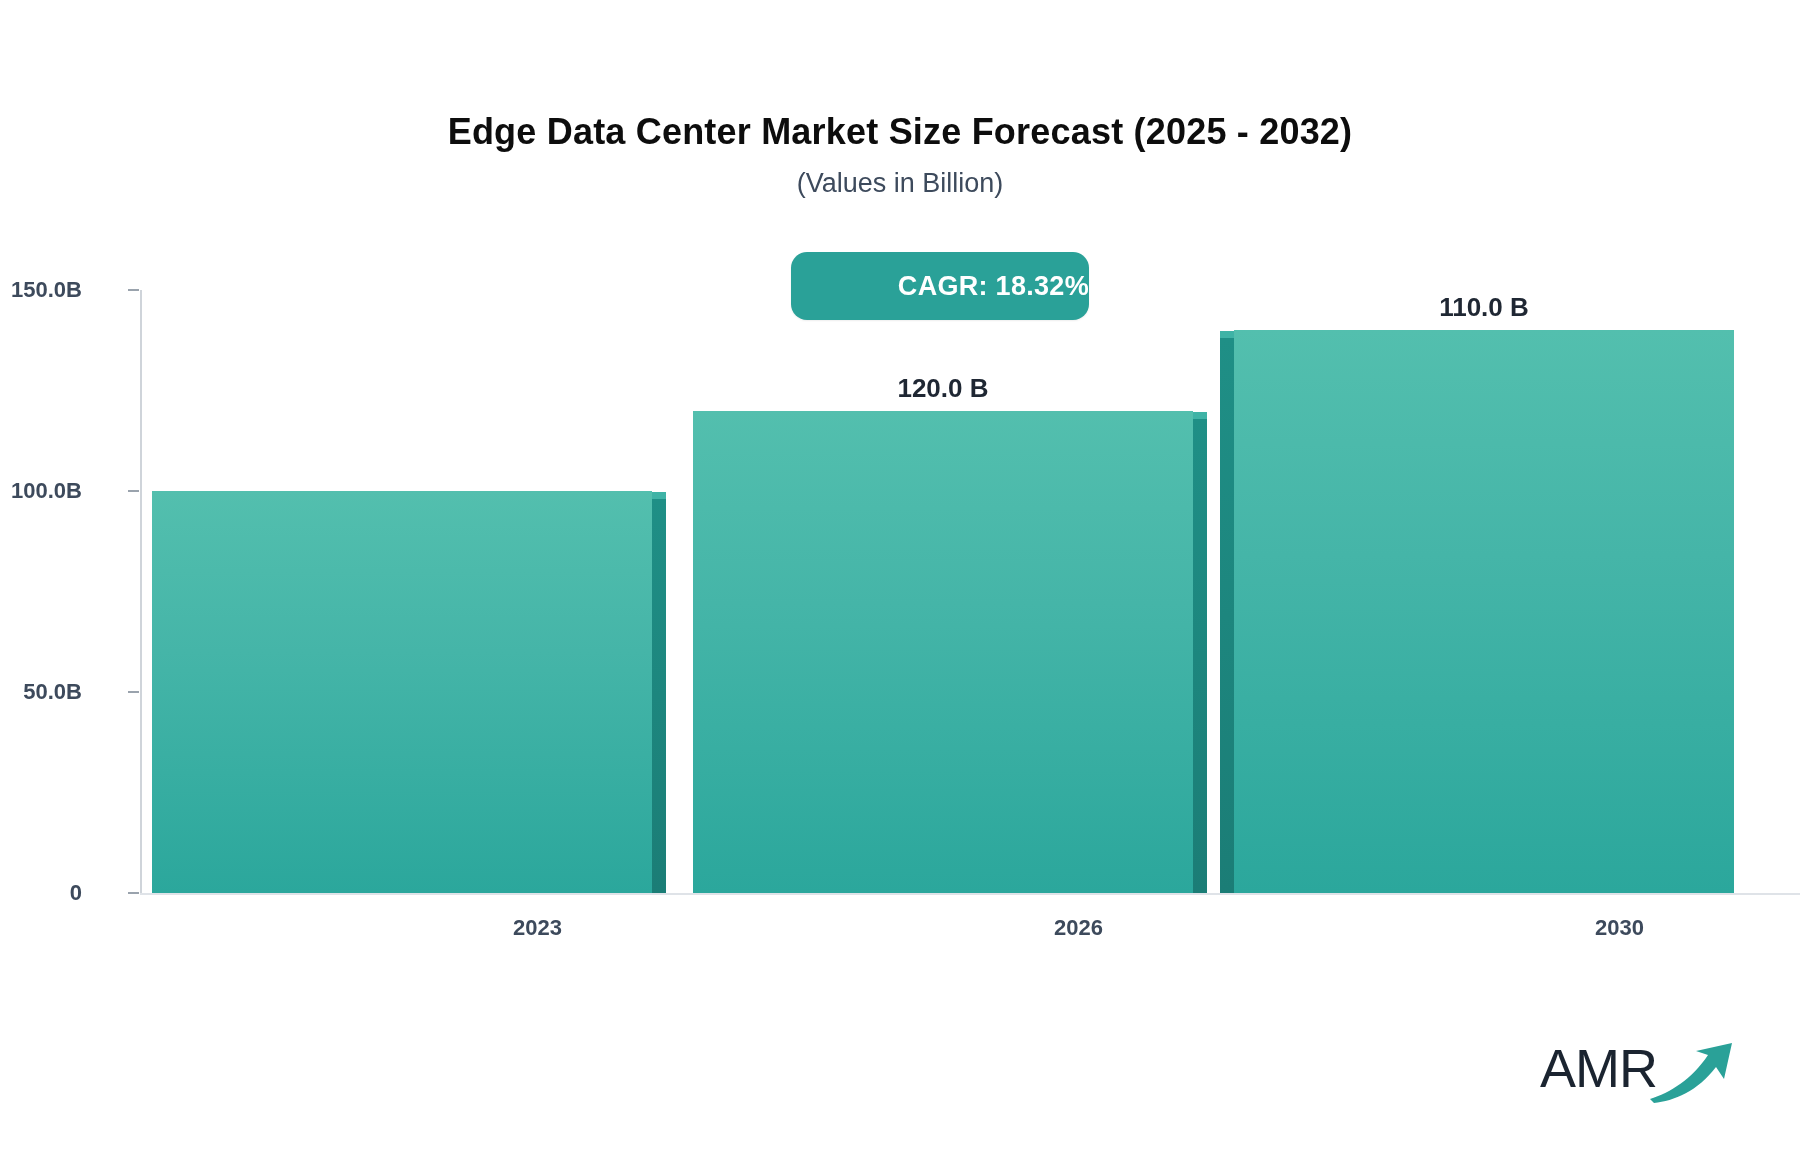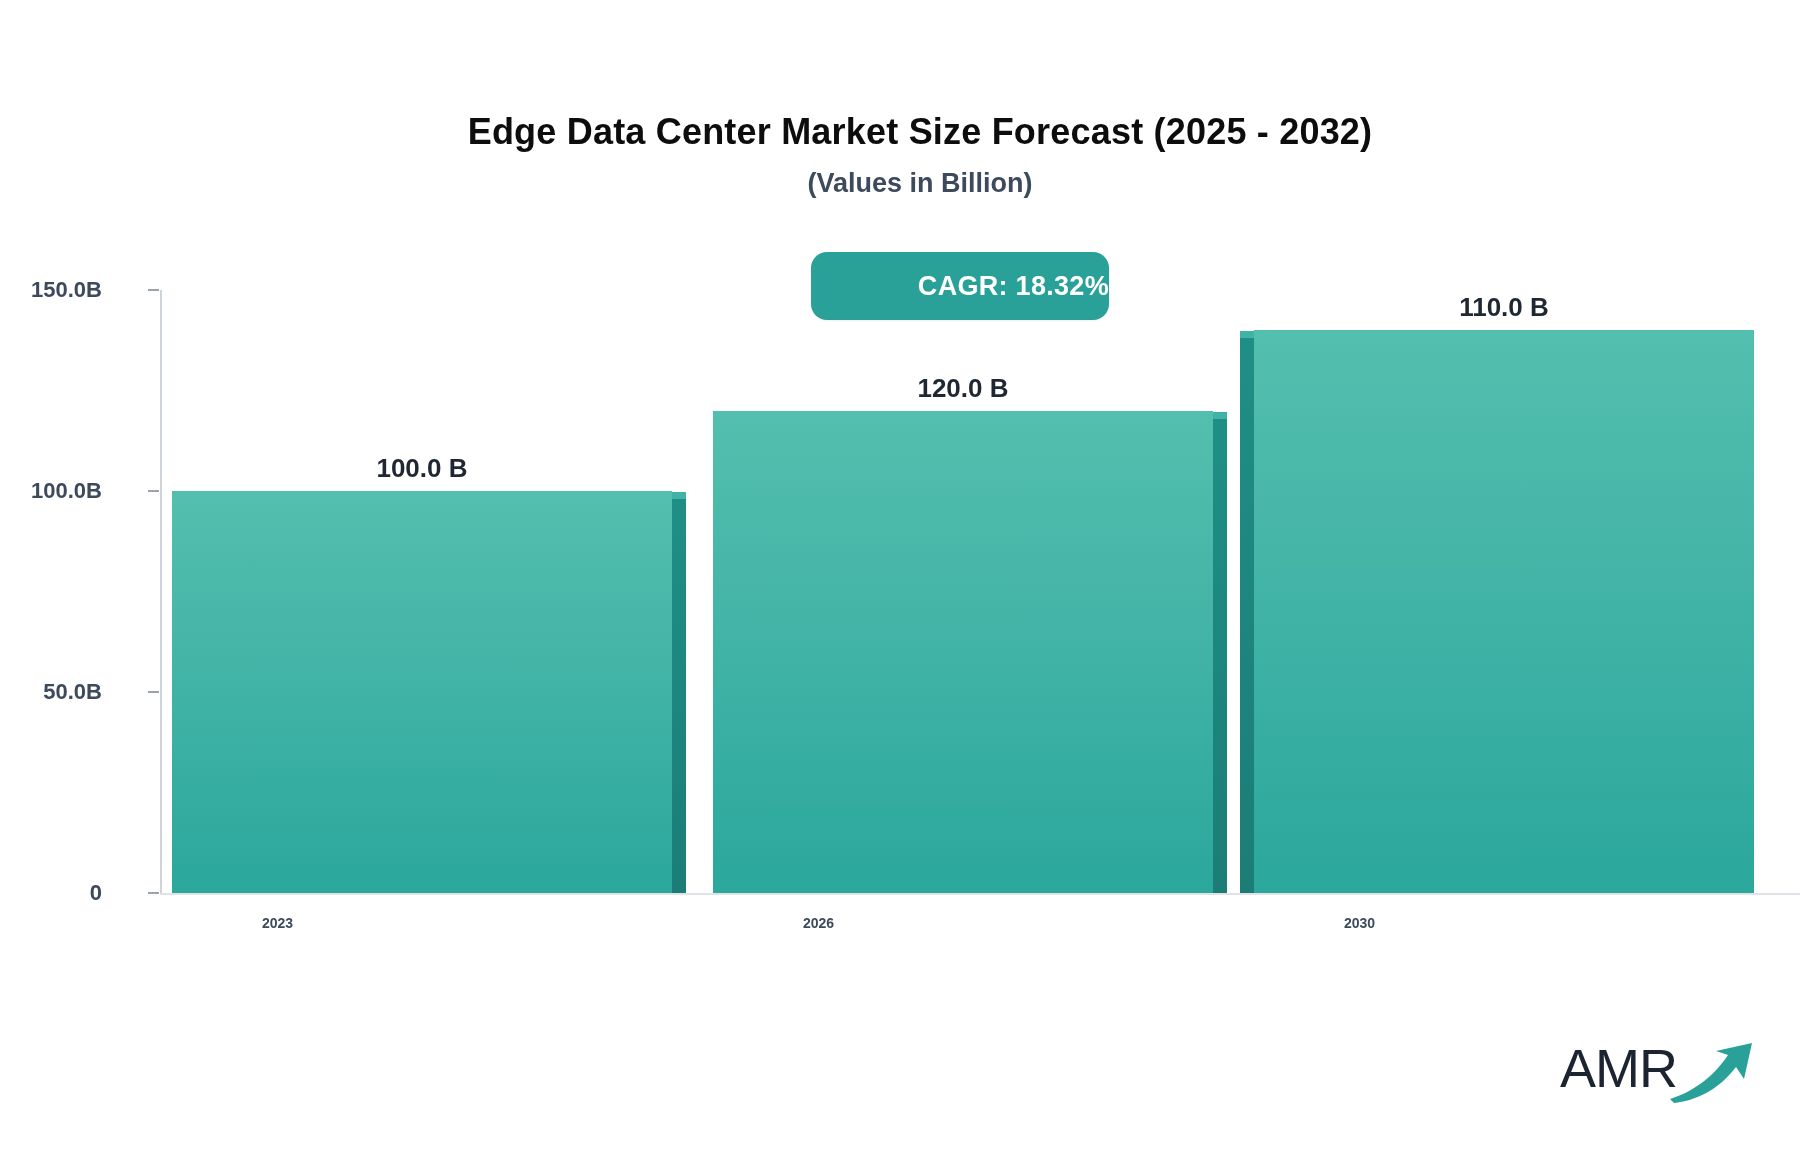--- a/index.html
+++ b/index.html
@@ -14,42 +14,41 @@
     overflow: hidden;
     position: relative;
   }
 
   #chart-root {
     position: absolute;
     left: 0; top: 0;
     width: 1556px;
     height: 1156px;
     background: #ffffff;
-    margin-left: 20px;
   }
 
   
   .title-block {
     position: absolute;
     left: 0;
     top: 110px;
     width: 1800px;
     text-align: center;
   }
   .chart-title {
     font-size: 36px;
     font-weight: bold;
     color: #0d0d0d;
     letter-spacing: 0.2px;
     line-height: 1.2;
   }
   .chart-subtitle {
     margin-top: 14px;
     font-size: 27px;
-    font-weight: bold;
+    font-weight: normal;
     color: #3d4a5c;
     line-height: 1.2;
   }
 
   
   .cagr-badge {
     position: absolute;
     left: 791px;
     top: 252px;
     width: 298px;
@@ -141,22 +140,22 @@
     position: absolute;
     width: 320px;
     text-align: center;
     font-size: 26px;
     color: #1f2733;
     white-space: nowrap;
   }
   .x-tick-label {
     position: absolute;
     width: 320px;
-    text-align: left;
-    font-size: 14px;
+    text-align: right;
+    font-size: 22px;
     color: #3d4a5c;
     top: 625px;
   }
 
   
   .logo {
     position: absolute;
     left: 1540px;
     top: 1035px;
     width: 200px;
@@ -206,21 +205,20 @@
     <div class="y-tick-label" style="top:402px;">50.0B</div>
 
     <div class="y-tick-mark" style="top:603px;"></div>
     <div class="y-tick-label" style="top:603px;">0</div>
 
     <div class="bar-wrap" style="left:12px; width:500px; height:402px;">
       <div class="bar-face" style="height:402px;"></div>
       <div class="bar-side" style="left:500px; height:394px;"></div>
       <div class="bar-top" style="left:500px; bottom:394px; width:14px;"></div>
     </div>
-    <div class="bar-value" style="left:102px; top:163px;">100.0 B</div>
     <div class="x-tick-label" style="left:102px;">2023</div>
 
     <div class="bar-wrap" style="left:553px; width:500px; height:482px;">
       <div class="bar-face" style="height:482px;"></div>
       <div class="bar-side" style="left:500px; height:474px;"></div>
       <div class="bar-top" style="left:500px; bottom:474px; width:14px;"></div>
     </div>
     <div class="bar-value" style="left:643px; top:83px;">120.0 B</div>
     <div class="x-tick-label" style="left:643px;">2026</div>
 

